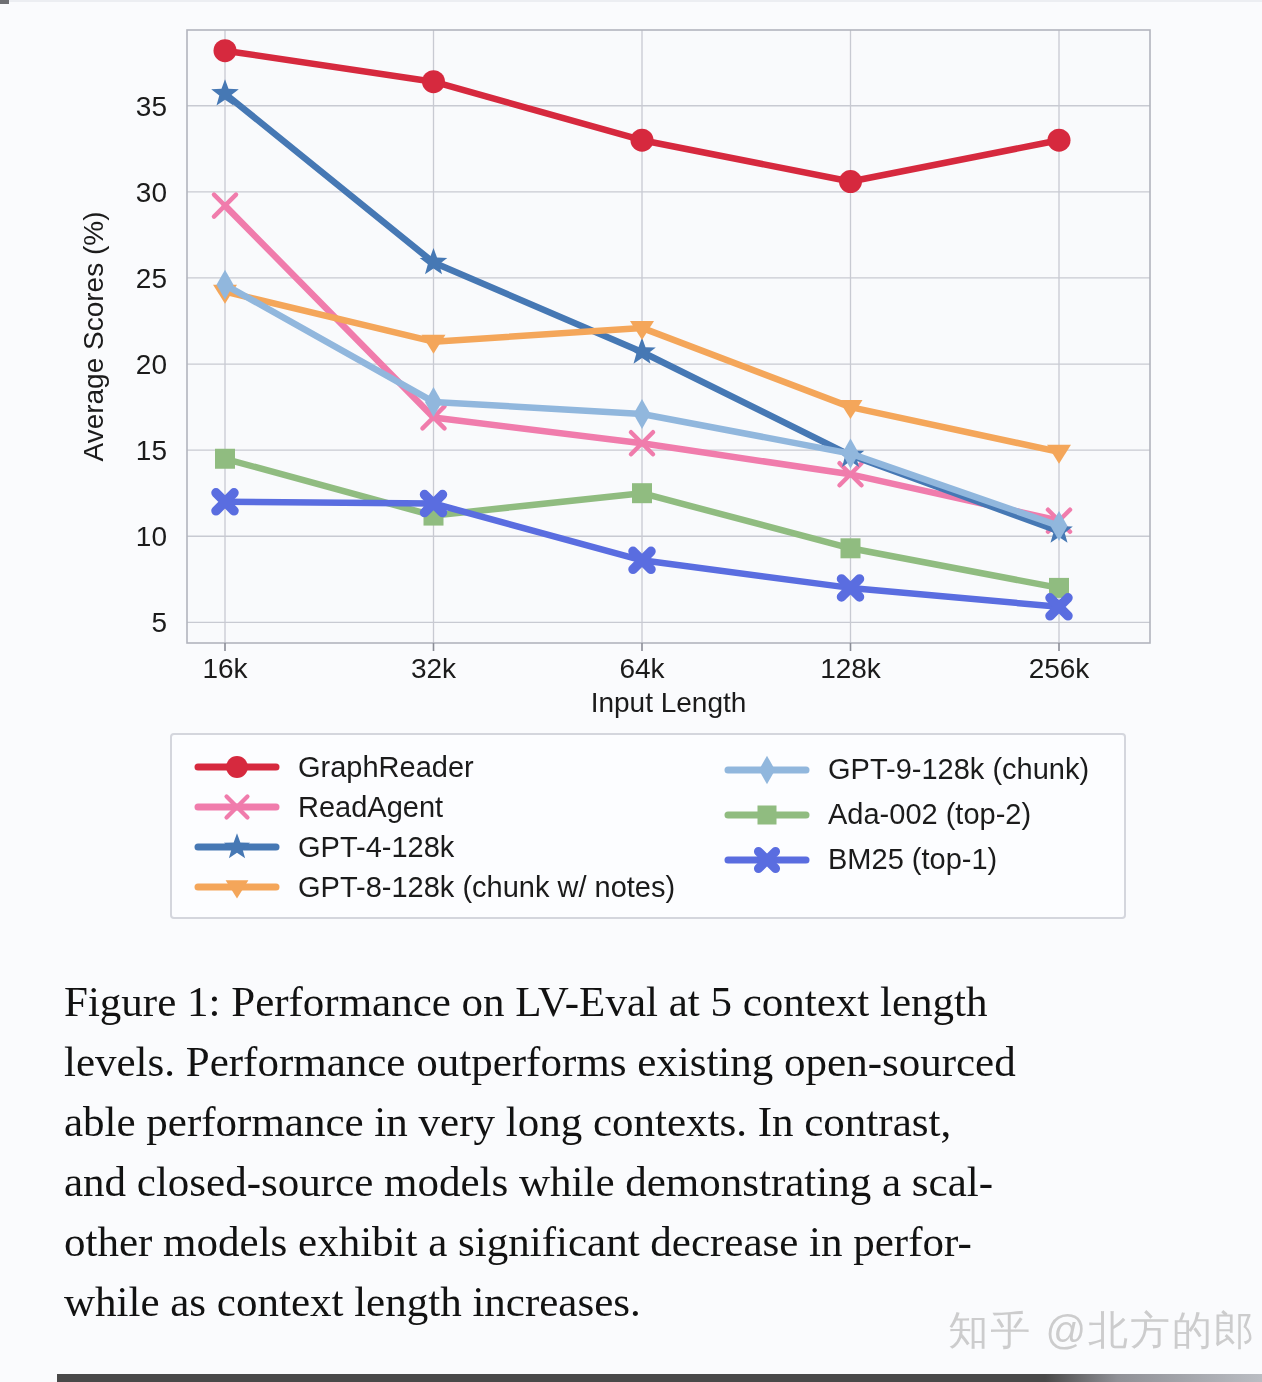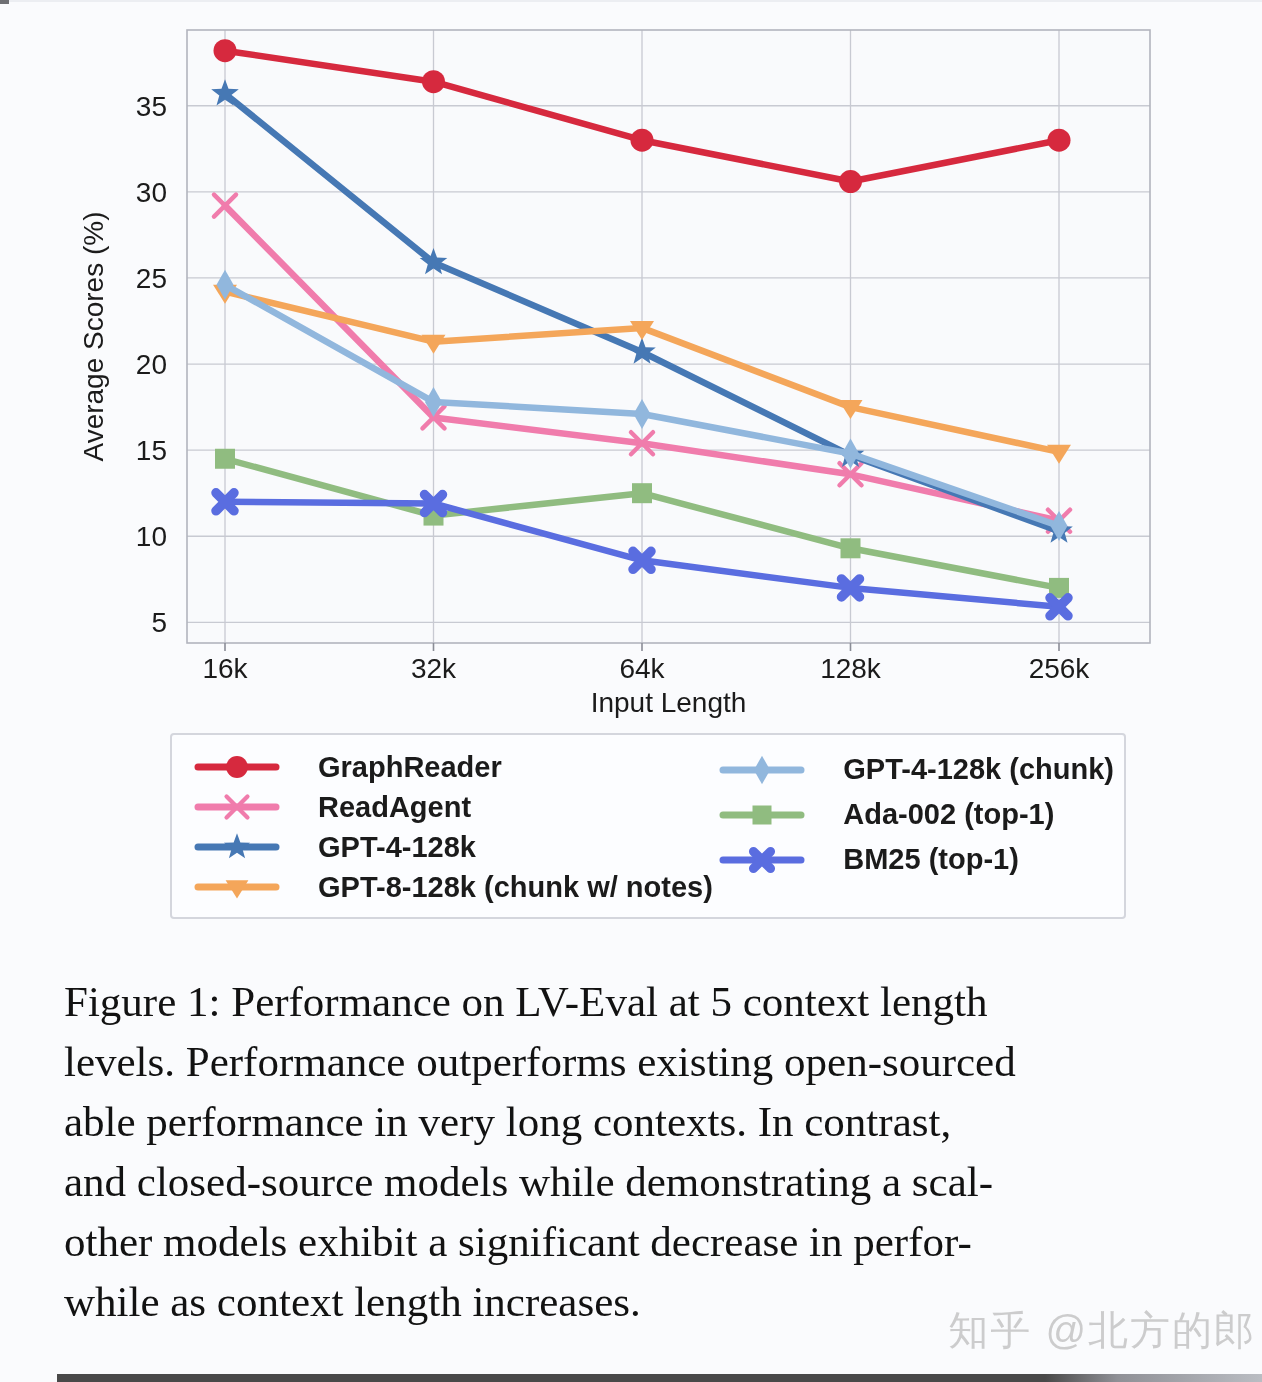--- a/index.html
+++ b/index.html
@@ -12,21 +12,21 @@
   .top-corner-dot{position:absolute;left:0;top:0;width:9px;height:4px;background:#6f7074;}
   .chart-wrap{position:absolute;left:0;top:0;width:1262px;height:725px;}
   .legend-box{
     position:absolute;left:170px;top:733px;width:956px;height:186px;
     background:#fcfdff;border:2px solid #d4d6dd;border-radius:4px;
     box-sizing:border-box;display:flex;padding:12px 10px 10px 22px;
   }
   .legend-col{display:flex;flex-direction:column;}
   .legend-col.left{width:530px;}
   .legend-col.right{flex:1;}
-  .legend-item{display:flex;align-items:center;height:45px;gap:38px;font-weight:bold;}
+  .legend-item{display:flex;align-items:center;height:45px;gap:18px;}
   .legend-label{font-size:29px;color:#1b1b1b;white-space:nowrap;}
   .caption{
     position:absolute;left:64px;top:972px;width:1152px;
     font-family:"Liberation Serif",serif;font-size:43px;color:#121212;
   }
   .caption .cap-line{height:60px;line-height:60px;white-space:nowrap;}
   .watermark{
     position:absolute;right:6px;top:1303px;
     font-size:40px;letter-spacing:2px;color:#c8c8c8;opacity:.9;
   }
@@ -245,30 +245,30 @@
       </div>
     </div>
   <div class="legend-col right" id="legend-col-right">
       <div class="legend-item">
         <svg width="86" height="36">
           <line x1="4" y1="18" x2="82" y2="18" stroke="#91b7dd" stroke-width="7" stroke-linecap="round"></line>
           <g transform="translate(43 18) scale(0.95)">
             <path d="M0 -15 L8.5 0 L0 15 L-8.5 0 Z" fill="#91b7dd"></path>
           </g>
         </svg>
-        <span class="legend-label">GPT-4-128k (chunk)</span>
+        <span class="legend-label">GPT-9-128k (chunk)</span>
       </div>
       <div class="legend-item">
         <svg width="86" height="36">
           <line x1="4" y1="18" x2="82" y2="18" stroke="#90bc80" stroke-width="7" stroke-linecap="round"></line>
           <g transform="translate(43 18) scale(0.95)">
             <rect x="-10" y="-10" width="20" height="20" fill="#90bc80"></rect>
           </g>
         </svg>
-        <span class="legend-label">Ada-002 (top-1)</span>
+        <span class="legend-label">Ada-002 (top-2)</span>
       </div>
       <div class="legend-item">
         <svg width="86" height="36">
           <line x1="4" y1="18" x2="82" y2="18" stroke="#5a6de0" stroke-width="7" stroke-linecap="round"></line>
           <g transform="translate(43 18) scale(0.95)">
             <path d="M-9 -9 L9 9 M-9 9 L9 -9" stroke="#5a6de0" stroke-width="9.5" stroke-linecap="round" fill="none"></path>
           </g>
         </svg>
         <span class="legend-label">BM25 (top-1)</span>
       </div>

